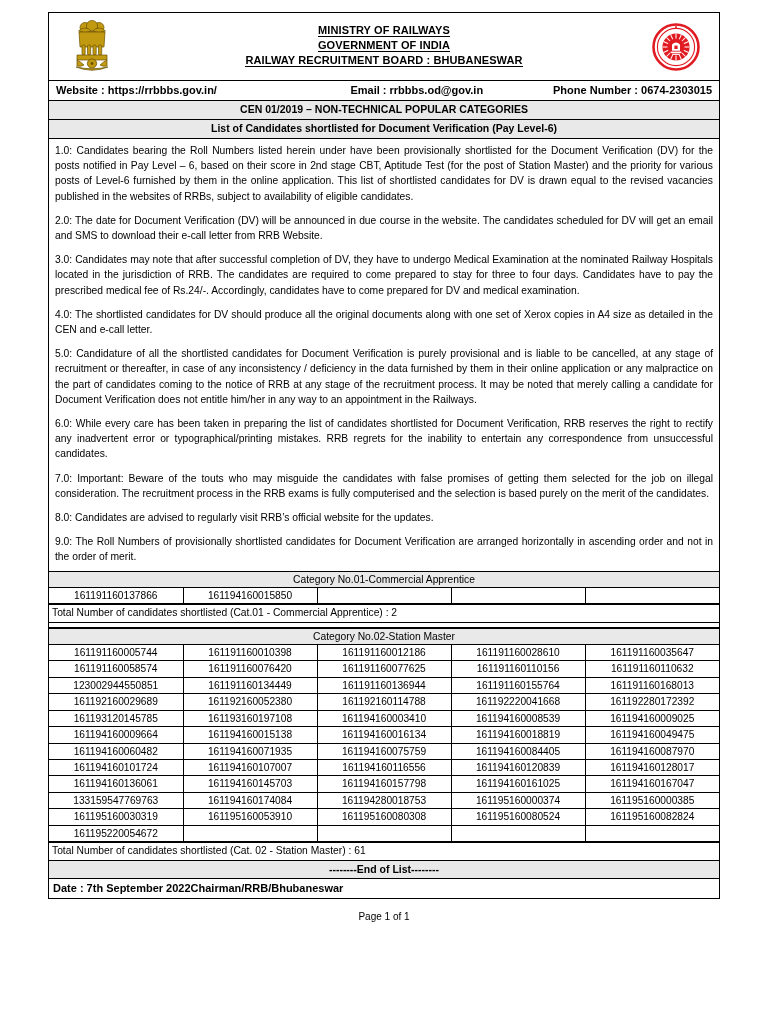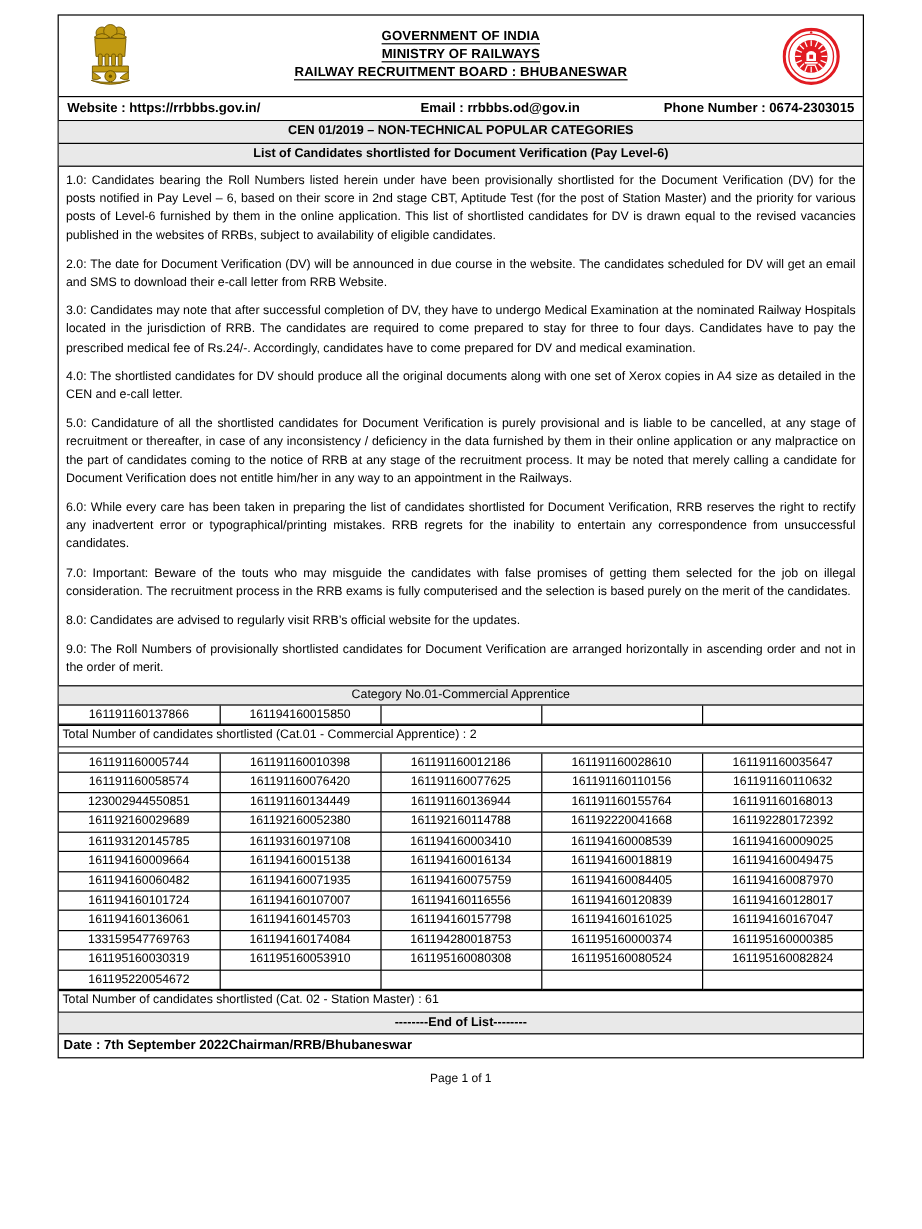--- a/index.html
+++ b/index.html
@@ -200,22 +200,22 @@
 
             <path d="M5 40 Q9 42 12 45 Q9 47 5 46 Z"></path>
             <path d="M35 40 Q31 42 28 45 Q31 47 35 46 Z"></path>
 
             <path d="M4 47 Q20 53.5 36 47 Q20 50.5 4 47 Z"></path>
           </g>
         </svg>
       </div>
 
       <div class="title-cell">
+        <div><span>MINISTRY OF RAILWAYS</span></div>
         <div><span>GOVERNMENT OF INDIA</span></div>
-        <div><span>MINISTRY OF RAILWAYS</span></div>
         <div><span>RAILWAY RECRUITMENT BOARD : BHUBANESWAR</span></div>
       </div>
 
       <div class="logo-cell">
         <svg class="rail-svg" width="48" height="48" viewBox="0 0 48 48" xmlns="http://www.w3.org/2000/svg" aria-hidden="true">
           <circle cx="24" cy="24" r="22.5" fill="none" stroke="#e11b22" stroke-width="2.6"></circle>
           <circle cx="24" cy="24" r="18.6" fill="none" stroke="#e11b22" stroke-width="1.1"></circle>
           <circle cx="24" cy="24" r="13.6" fill="#e11b22"></circle>
           <g stroke="#ffffff" stroke-width="1.05">
             <path d="M24 10.6 L24 37.4"></path>
@@ -272,20 +272,21 @@
               <td>161191160137866</td>
               <td>161194160015850</td>
               <td></td>
               <td></td>
               <td></td>
             </tr>
           </tbody>
         </table>
         <div class="total-row">Total Number of candidates shortlisted (Cat.01 - Commercial Apprentice) : 2</div>
         <div class="spacer-row"></div>
+        <div class="cat-head">Category No.02-Station Master</div>
         <table class="rolls">
           <tbody>
             <tr>
               <td>161191160005744</td>
               <td>161191160010398</td>
               <td>161191160012186</td>
               <td>161191160028610</td>
               <td>161191160035647</td>
             </tr>
             <tr>

